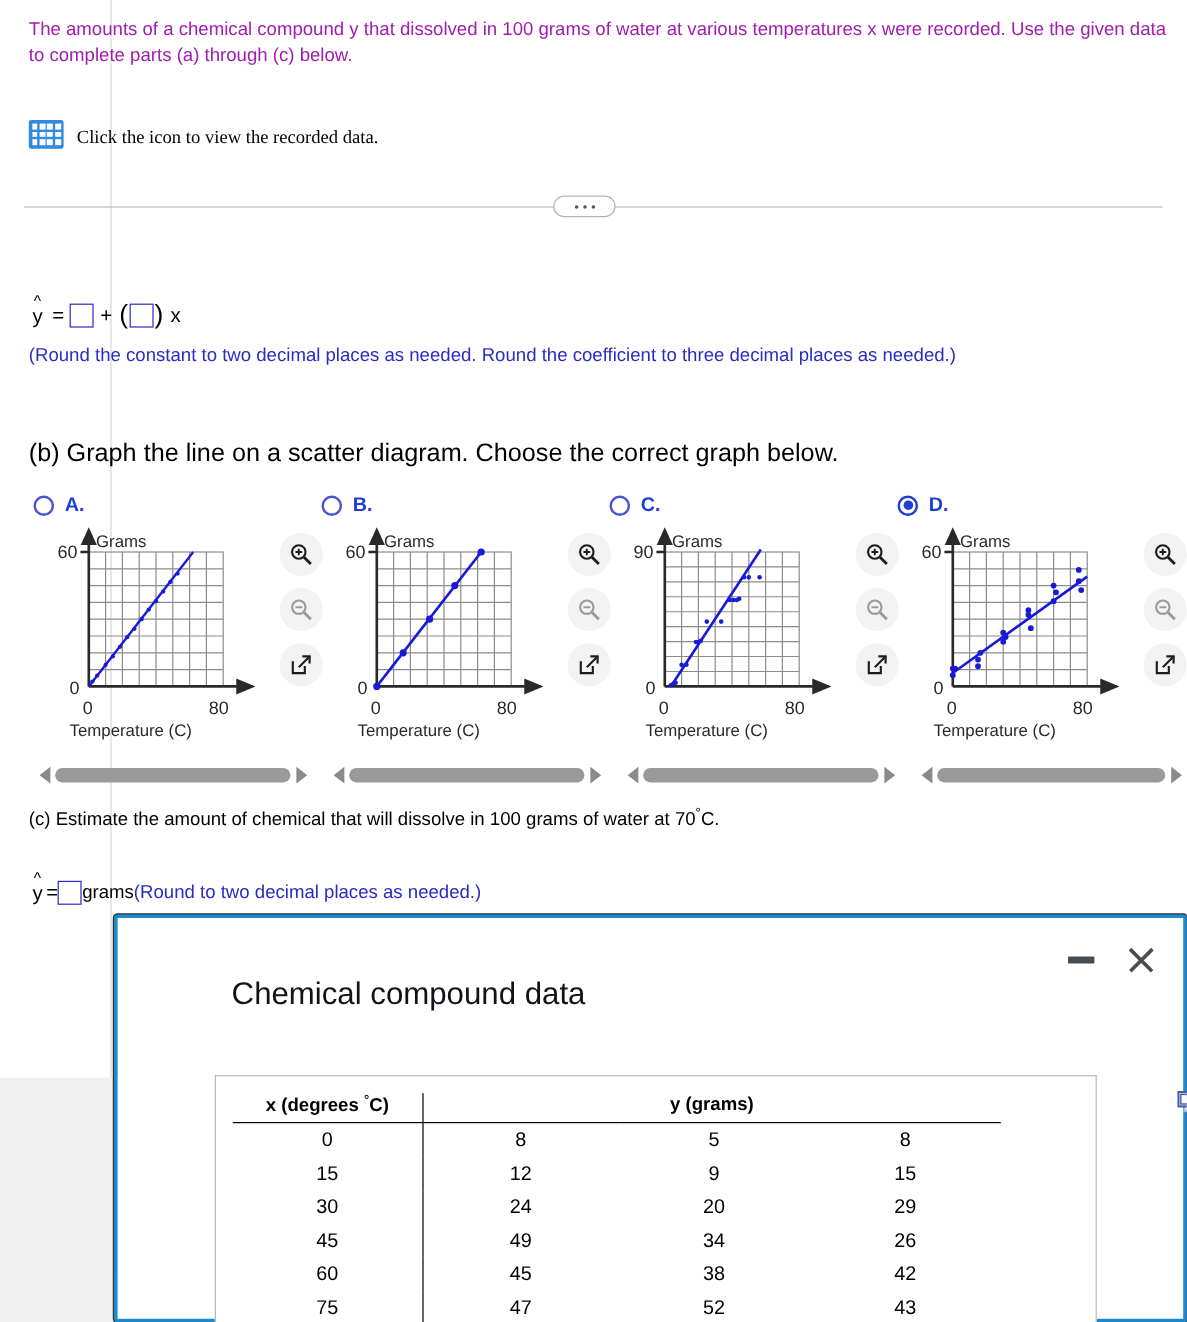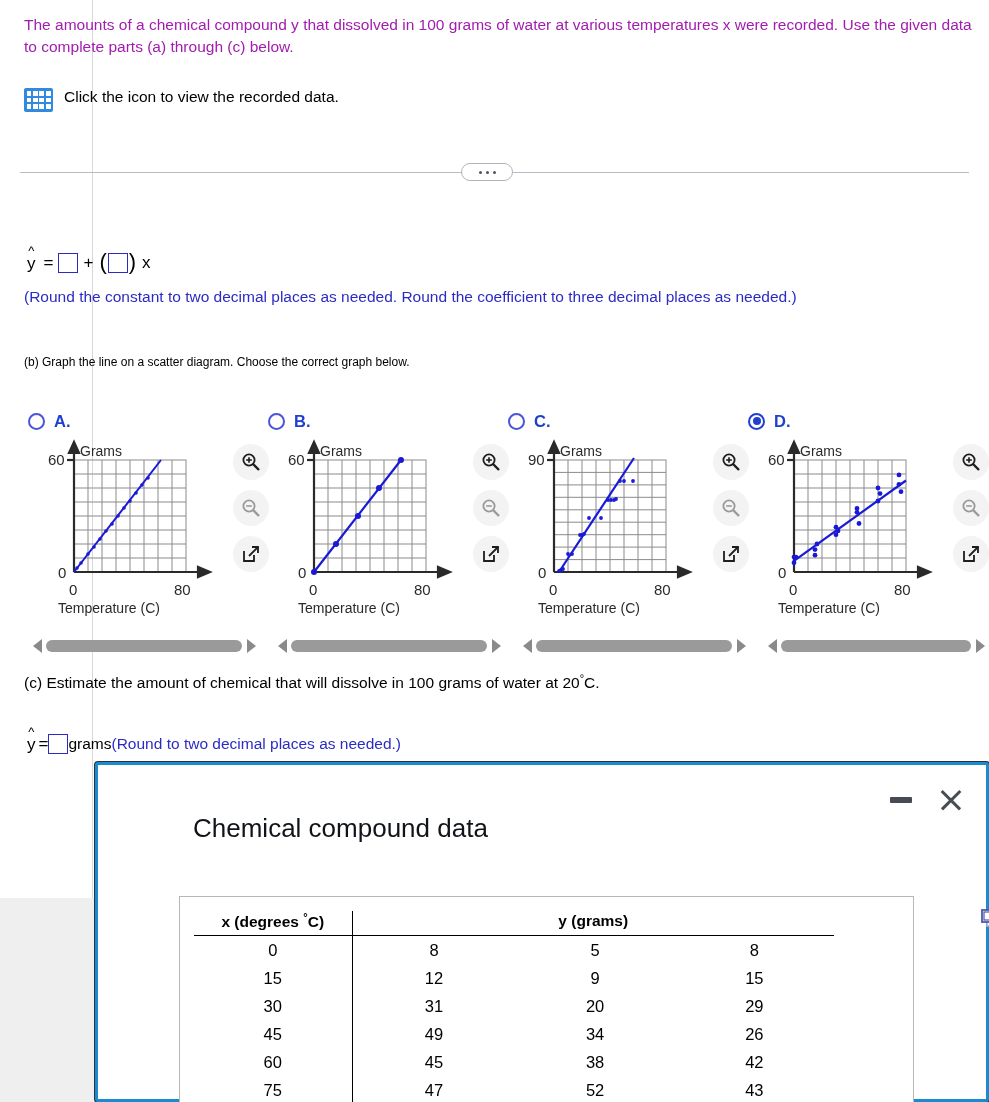--- a/index.html
+++ b/index.html
@@ -14,22 +14,22 @@
     overflow: hidden;
   }
   .page { position:relative; width:989px; height:1102px; }
 
   
   .prompt {
     position:absolute; left:24px; top:14px; width:950px;
     line-height: 1.45; font-size:15.5px; color:#a21caf;
   }
   .icon-line {
-    position:absolute; left:24px; top:88px;
-    display:flex; align-items:flex-start; gap:11px;
+    position:absolute; left:24px; top:100px;
+    display:flex; align-items:flex-end; gap:11px;font-family:Liberation Serif, serif;
   }
   .table-icon {
     width:29px; height:24px; border-radius:2px;
     background:#2f8ae0;
     display:grid; grid-template-columns:repeat(4,1fr); grid-template-rows:repeat(3,1fr);
     gap:1.6px; padding:3px 2.5px;
   }
   .table-icon i { background:#ffffff; display:block; }
   .icon-caption { font-size:15.5px; }
 
@@ -51,21 +51,21 @@
   }
   .yhat { position:relative; display:inline-block; padding:0 3px; font-size:17px; line-height:1; }
   .yhat .hat { position:absolute; left:50%; transform:translateX(-50%); top:-11px; font-size:13px; }
   .ansbox {
     display:inline-block; width:20px; height:20px;
     border:1.3px solid #2b2bc4; background:#fff; vertical-align:middle;
   }
   .paren { font-size:22px; color:#000; line-height:1; padding:0 1px; position:relative; top:-1px;}
   .eq-row .sp { display:inline-block; width:5px; }
   .hint { position:absolute; left:24px; top:286px; width:900px; color:#2b2bc4; font-size:15.5px; line-height:1.45;}
-  .part-b { position:absolute; left:24px; top:355px; font-size:12px; }
+  .part-b { position:absolute; left:24px; top:366px; font-size:21px; }
 
   
   .choices { position:absolute; left:0; top:408px; width:989px; height:225px; }
   .choice { position:absolute; top:0; width:240px; height:225px; }
   .choice-hd { display:flex; align-items:center; gap:9px; height:26px; }
   .radio {
     width:17px; height:17px; border-radius:50%;
     border:2px solid #4a55d6; background:#fff; position:relative; flex:none;
   }
   .radio.sel { border-color:#1f3fd0; }
@@ -556,21 +556,21 @@
           <i class="tri-l"></i>
         </span>
       <span class="thumb" style="width:190px;"></span>
       <span class="arrow">
           <i class="tri-r"></i>
         </span>
     </div>
   </div>
 
   <div class="part-c">
-    <span>(c) Estimate the amount of chemical that will dissolve in 100 grams of water at 20</span><span class="deg">°</span><span>C.</span>
+    <span>(c) Estimate the amount of chemical that will dissolve in 100 grams of water at 70</span><span class="deg">°</span><span>C.</span>
   </div>
 
   <div class="eq-row-c">
     <span class="yhat">
       <span class="hat">^</span>
       <span>y</span>
     </span>
     <span class="sp"></span>
     <span>=</span>
     <span class="sp"></span>
@@ -613,21 +613,21 @@
             <td>8</td>
           </tr>
           <tr>
             <td class="xcol">15</td>
             <td>12</td>
             <td>9</td>
             <td>15</td>
           </tr>
           <tr>
             <td class="xcol">30</td>
-            <td>31</td>
+            <td>24</td>
             <td>20</td>
             <td>29</td>
           </tr>
           <tr>
             <td class="xcol">45</td>
             <td>49</td>
             <td>34</td>
             <td>26</td>
           </tr>
           <tr>

